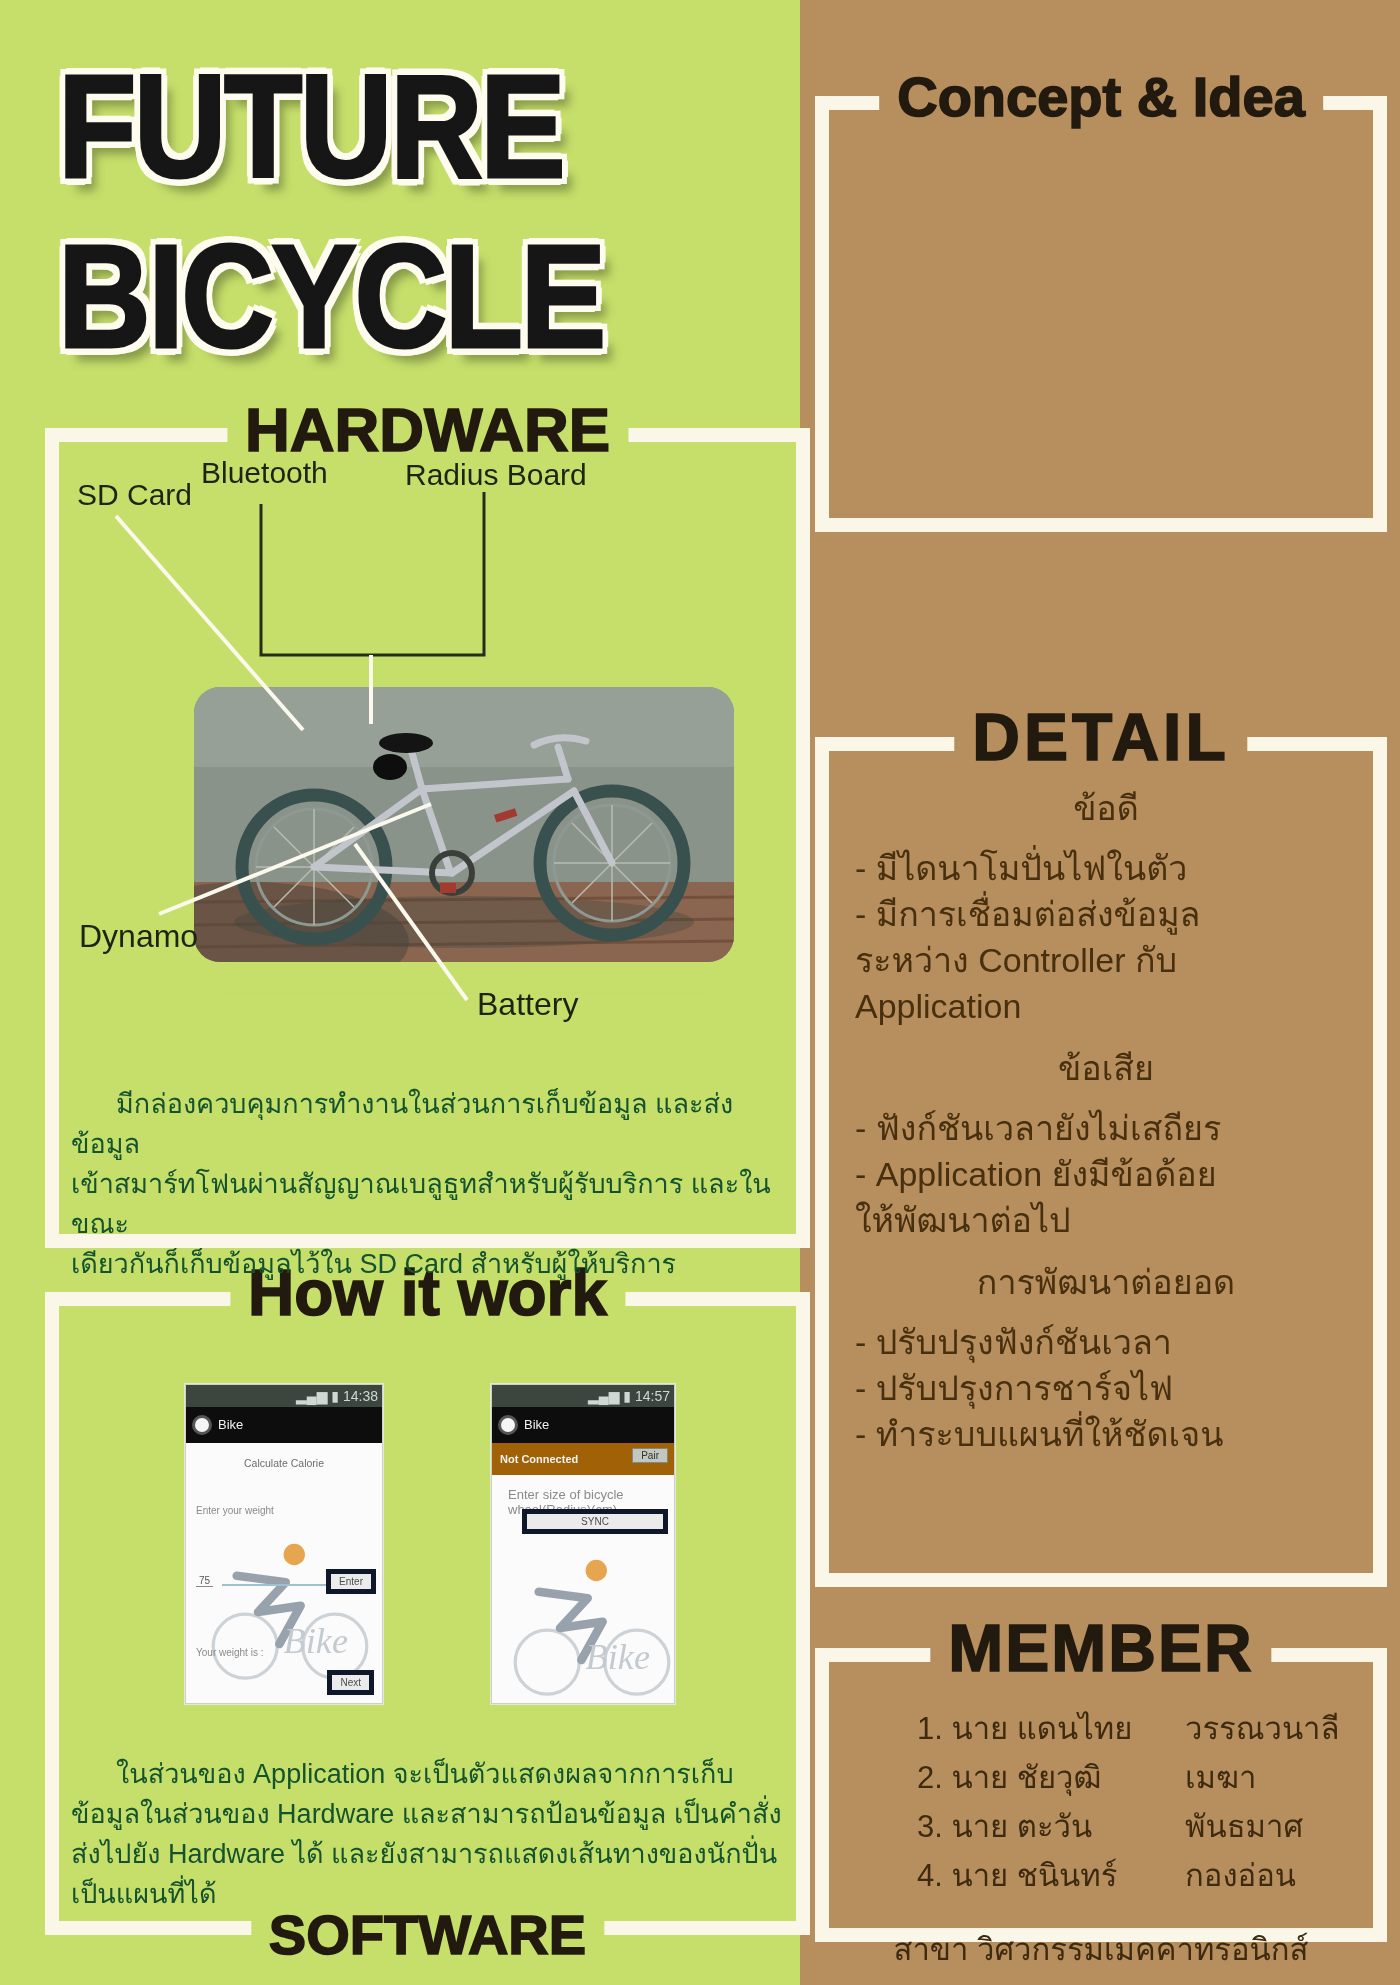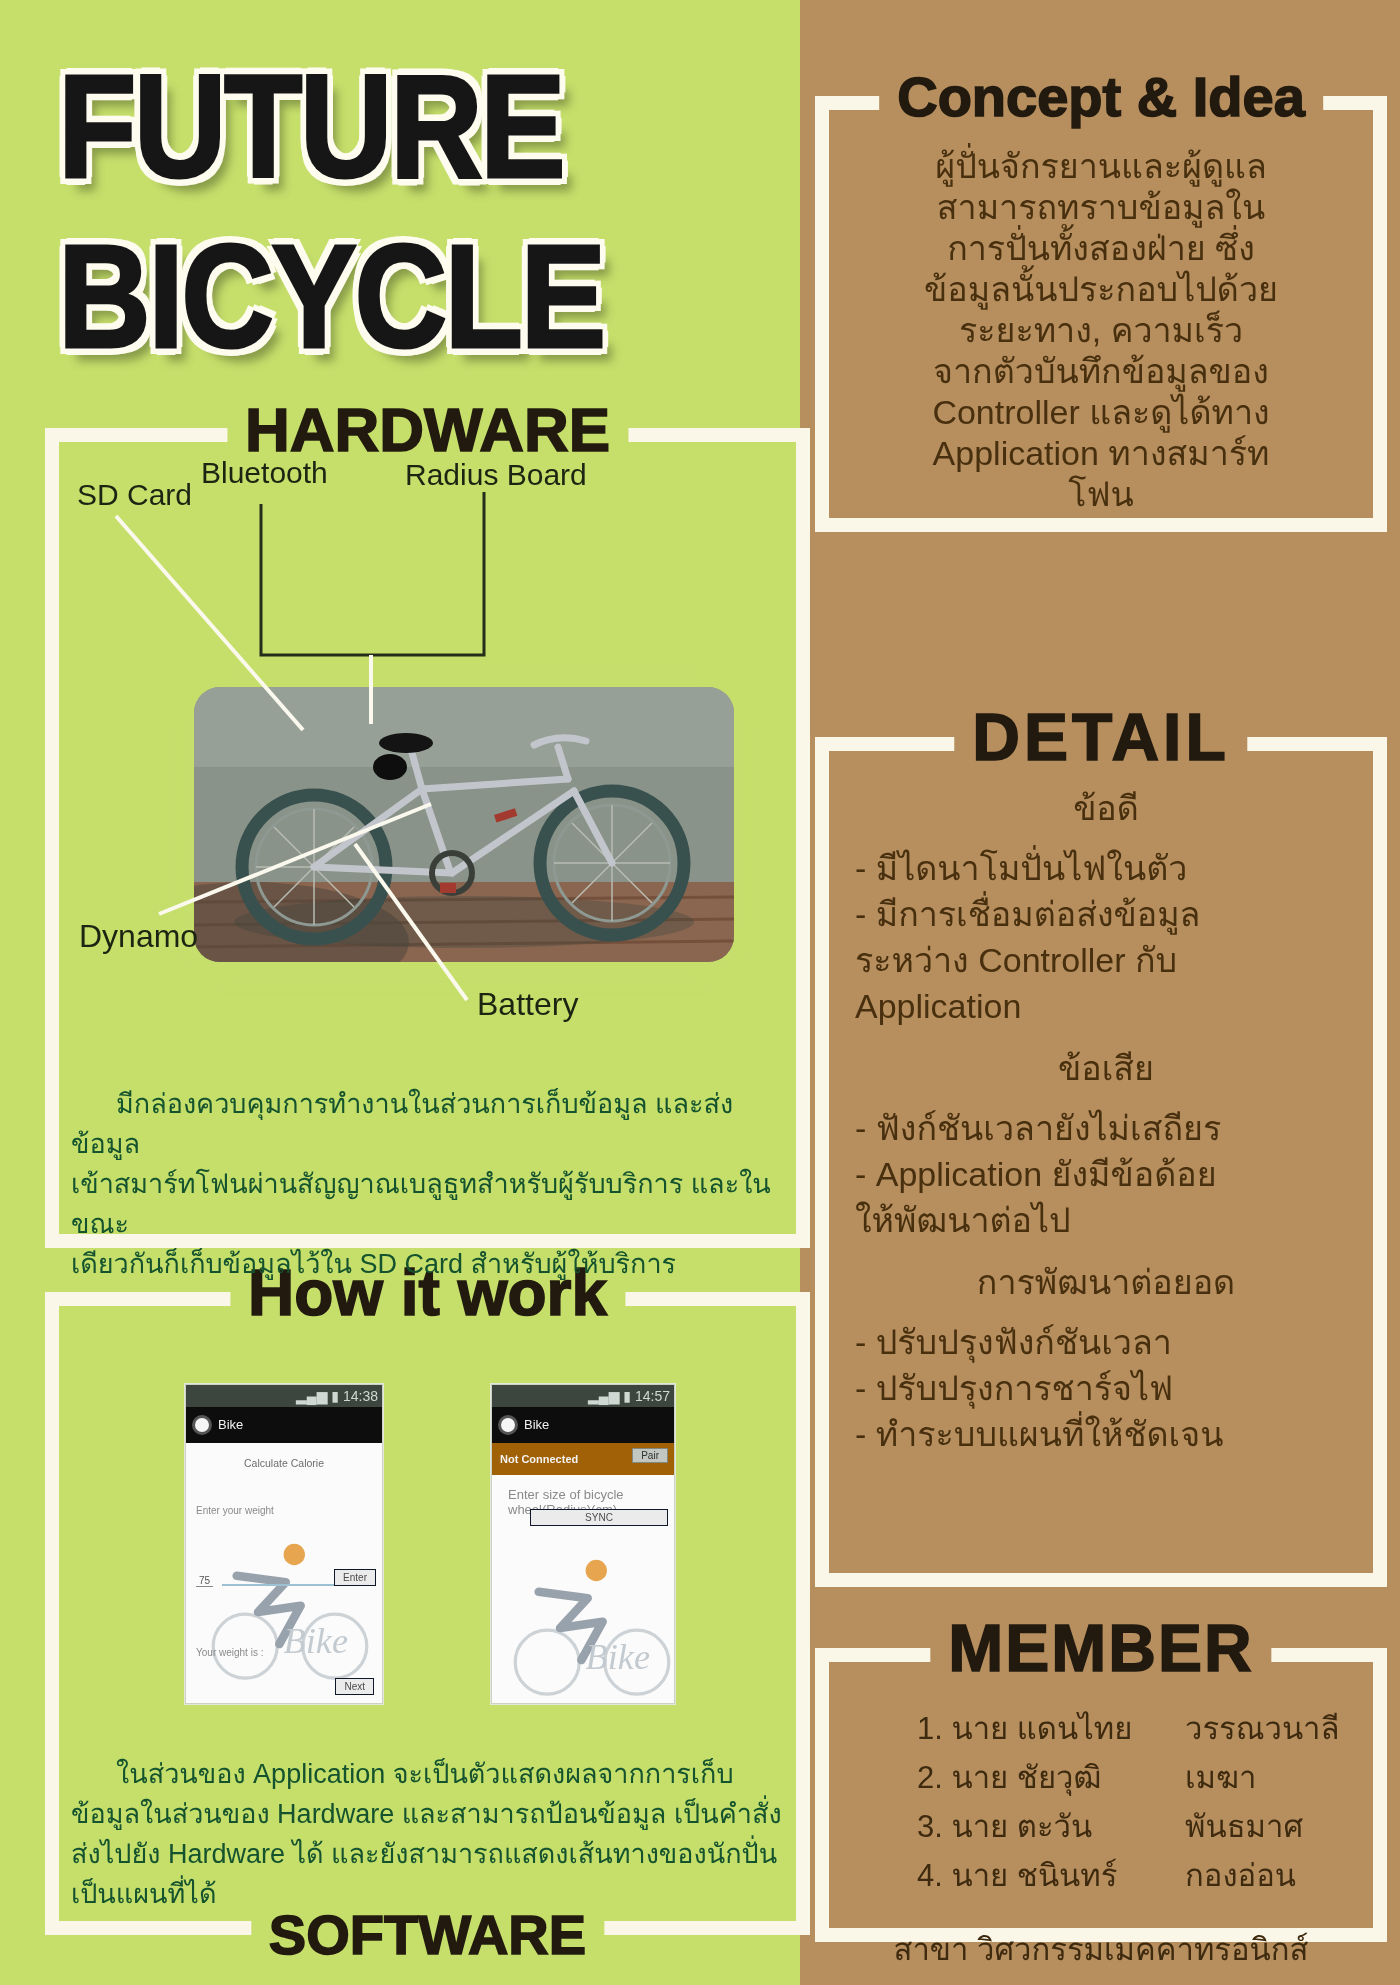--- a/index.html
+++ b/index.html
@@ -48,21 +48,21 @@
 
   
   .phone{position:absolute;background:#fbfbfb;border:1px solid #ccd1c2;box-shadow:0 0 0 1px #e4e8da;}
   .phone1{left:126px;top:78px;width:196px;height:318px;}
   .phone2{left:432px;top:78px;width:182px;height:318px;}
   .statusbar{height:22px;background:#3c463f;color:#cfd8d2;font-size:14px;line-height:22px;text-align:right;padding:0 4px;}
   .appbar{height:36px;background:#0d0d0d;color:#f2f2f2;font-size:13px;line-height:36px;padding-left:6px;display:flex;align-items:center;gap:6px;}
   .applogo{width:20px;height:20px;border-radius:50%;background:#f5f5f5;border:3px solid #555;box-sizing:border-box;flex:0 0 auto;}
   .pbody{position:relative;height:calc(100% - 58px);overflow:hidden;}
   .ptext{position:absolute;color:#8a8a8a;font-size:10px;z-index:2;}
-  .pbtn{position:absolute;background:#ebebeb;border:1px solid #0f172a;color:#4c4c4c;font-size:10px;
+  .pbtn{position:absolute;background:#ebebeb;border:5px solid #0f172a;color:#4c4c4c;font-size:10px;
      padding:2px 8px;z-index:2;text-align:center;}
   .slider-line{position:absolute;left:36px;top:141px;width:118px;height:2px;background:#9dc0d2;z-index:2;}
   .wm{position:absolute;z-index:1;}
   .graybar{position:absolute;left:0;right:0;top:0;height:32px;background:#a16207;z-index:2;}
   .graybar .conn{color:#f3f3f3;font-weight:bold;font-size:11px;line-height:32px;padding-left:8px;float:left;}
   .graybar .pair{float:right;margin:5px 6px 0 0;background:#c3c7c1;border:1px solid #83887f;color:#2f2f2f;font-size:10px;padding:1px 8px;}
 
   
   .thai{color:#48300f;}
   .concept-body{padding:36px 8px 0 8px;font-size:34px;line-height:41px;text-align:center;white-space:pre-line;}
@@ -211,29 +211,20 @@
     </div>
 
     <div class="para sw-para">&nbsp;&nbsp;&nbsp;&nbsp;&nbsp;&nbsp;ในส่วนของ Application จะเป็นตัวแสดงผลจากการเก็บ
 ข้อมูลในส่วนของ Hardware และสามารถป้อนข้อมูล เป็นคำสั่ง
 ส่งไปยัง Hardware ได้ และยังสามารถแสดงเส้นทางของนักปั่น
 เป็นแผนที่ได้</div>
   </div>
 
   <div class="frame concept-box">
     <div class="frame-title on-tan t-concept">Concept &amp; Idea</div>
-    <div class="thai concept-body">ผู้ปั่นจักรยานและผู้ดูแล
-สามารถทราบข้อมูลใน
-การปั่นทั้งสองฝ่าย ซึ่ง
-ข้อมูลนั้นประกอบไปด้วย
-ระยะทาง, ความเร็ว
-จากตัวบันทึกข้อมูลของ
-Controller และดูได้ทาง
-Application ทางสมาร์ท
-โฟน</div>
   </div>
 
   <div class="frame detail-box">
     <div class="frame-title on-tan t-detail">DETAIL</div>
     <div class="thai detail-body">
       <div class="sub-head">ข้อดี</div>
       <div class="bullets">- มีไดนาโมปั่นไฟในตัว
 - มีการเชื่อมต่อส่งข้อมูล
 ระหว่าง Controller กับ
 Application</div>

